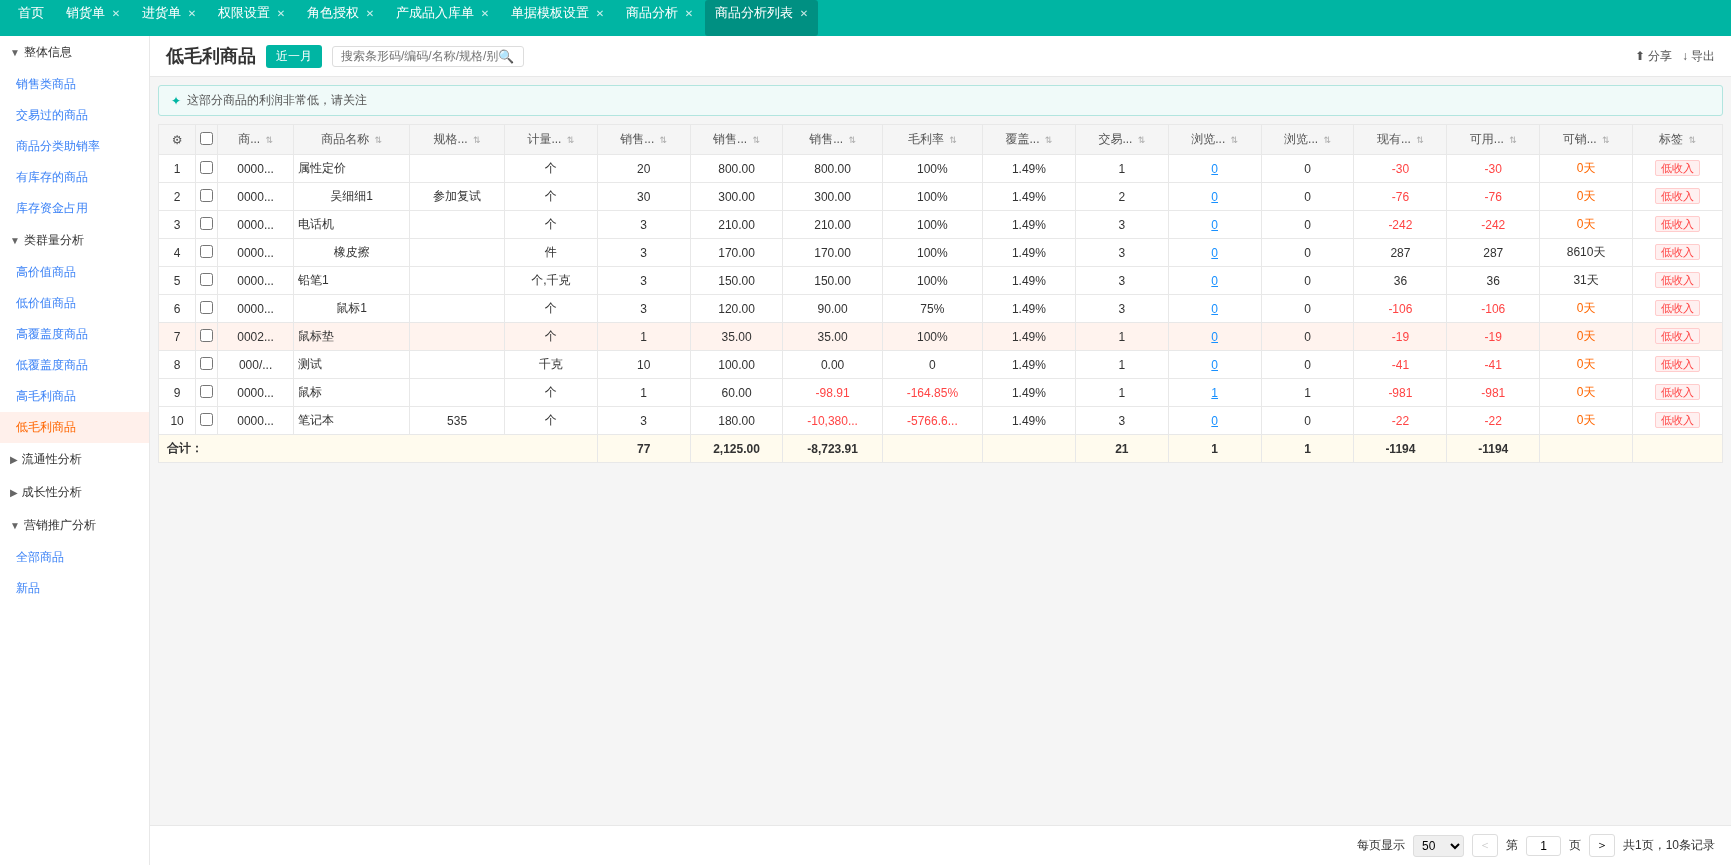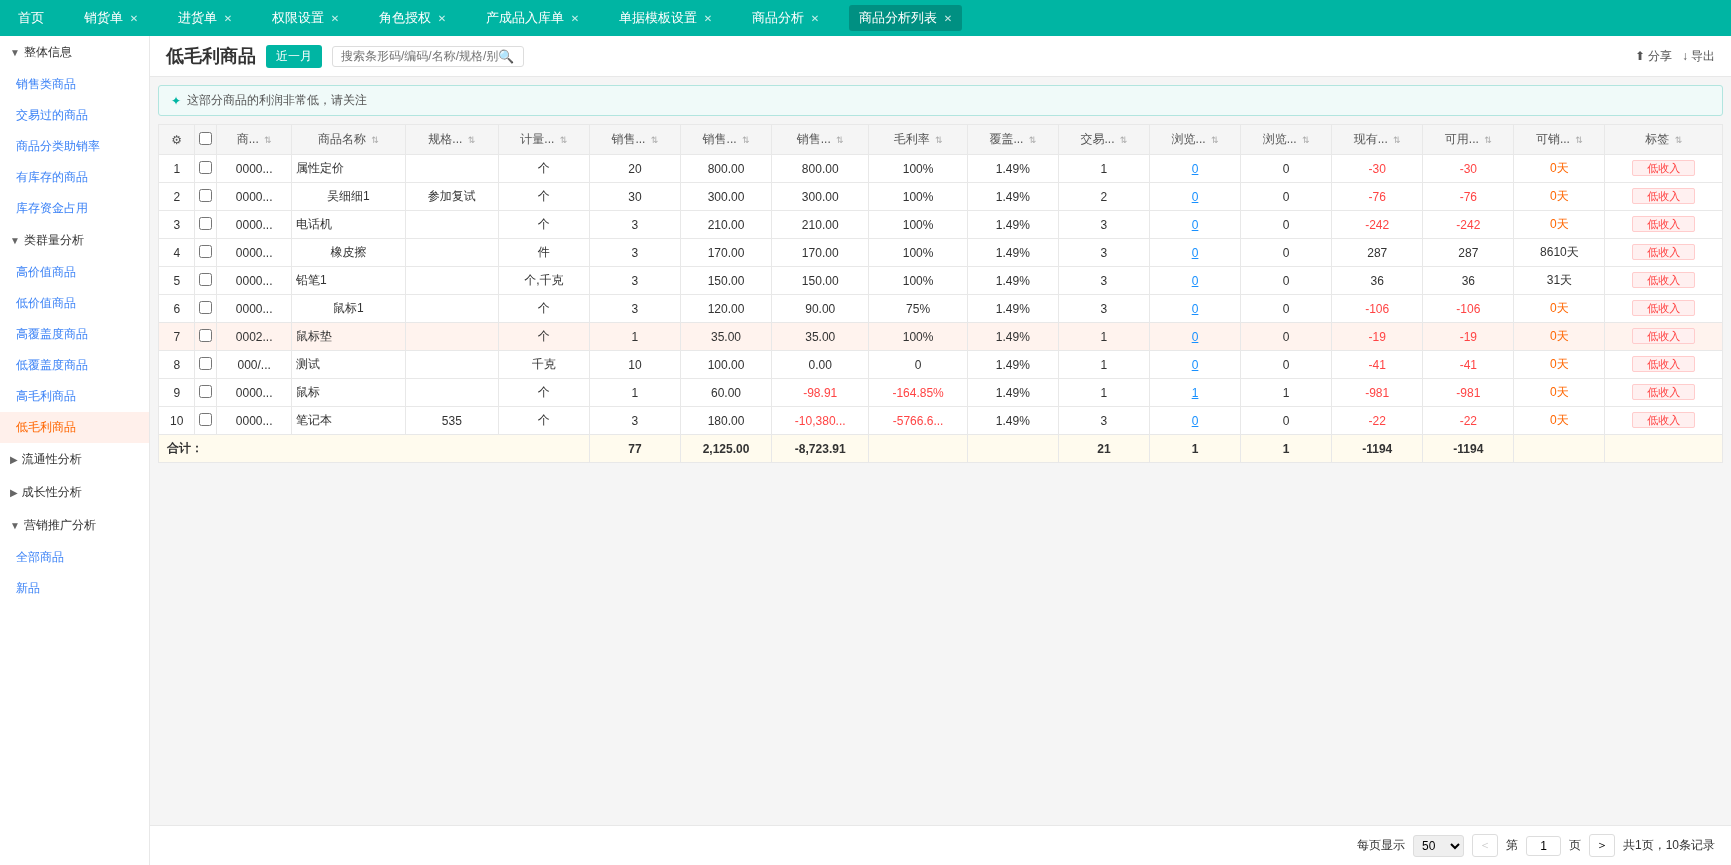--- a/index.html
+++ b/index.html
@@ -2,24 +2,23 @@
 <html><head>
   <meta charset="utf-8">
   <style>
     * { margin: 0; padding: 0; box-sizing: border-box; }
     body { font-family: 'Microsoft YaHei', Arial, sans-serif; font-size: 12px; background: #f5f5f5; color: #333; overflow-x: hidden; }
 
     
     .top-nav {
       background: #00b5a3;
       display: flex;
-      align-items: center;
       height: 36px;
       padding: 0 8px;
-      gap: 20px;
+      gap: 2px;
     }
     .nav-item {
       color: #fff;
       padding: 4px 10px;
       cursor: pointer;
       border-radius: 3px;
       font-size: 13px;
       white-space: nowrap;
     }
     .nav-item.active { background: rgba(0,0,0,0.2); }
@@ -144,21 +143,21 @@
       padding: 5px 4px;
       text-align: center;
       white-space: nowrap;
     }
     .data-table tr.highlighted td { background: #fff3ee; }
 
     .sort-icon { font-size: 9px; color: #aaa; margin-left: 2px; }
 
     .tag-badge {
       border-radius: 2px;
-      padding: 1px 14px;
+      padding: 1px 5px;
       font-size: 11px;
     }
     .tag-red { background: #fff0f0; color: #ff4444; border: 1px solid #ffcccc; }
 
     .text-red { color: #ff4444; }
     .text-orange { color: #ff6600; }
     .text-link { color: #1890ff; text-decoration: underline; cursor: pointer; }
 
     .checkbox-cell { width: 20px; }
     input[type="checkbox"] { cursor: pointer; }

